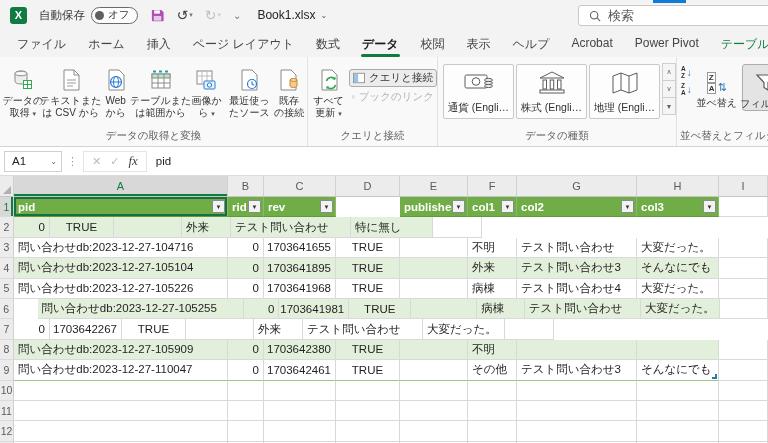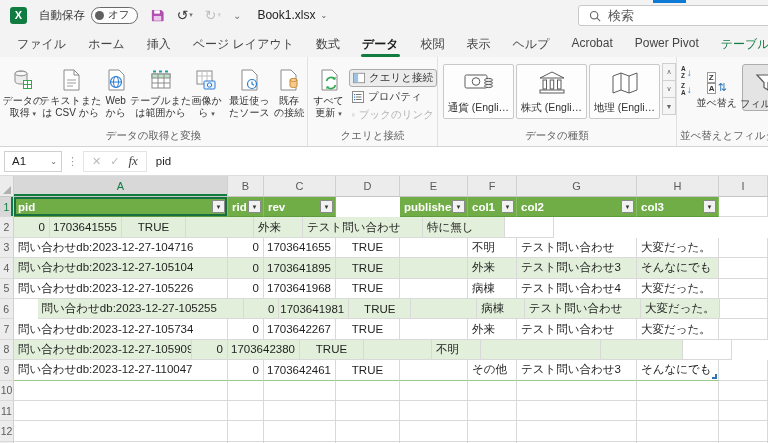--- a/index.html
+++ b/index.html
@@ -282,36 +282,20 @@
             <span>更新</span> <span class="dd">▾</span></div>
         </div>
         <div class="stack">
           <div class="small-btn toggled">
             <svg width="14" height="12" viewBox="0 0 14 12">
                 <rect x="0.5" y="0.5" width="13" height="11" fill="#fff" stroke="#8a8a8a"></rect>
                 <rect x="1" y="1" width="5" height="10" fill="#9cc3e5"></rect>
               </svg>
             <span>クエリと接続</span>
           </div>
-          <div class="small-btn">
-            <svg width="12" height="12" viewBox="0 0 12 12">
-                <rect x="0.5" y="0.5" width="11" height="11" fill="#fff" stroke="#8a8a8a"></rect>
-                <g stroke="#777">
-                  <line x1="4" y1="3.5" x2="9.5" y2="3.5"></line>
-                  <line x1="4" y1="6" x2="9.5" y2="6"></line>
-                  <line x1="4" y1="8.5" x2="9.5" y2="8.5"></line>
-                </g>
-                <g fill="#2b7cd3">
-                  <rect x="2" y="3" width="1.2" height="1.2"></rect>
-                  <rect x="2" y="5.5" width="1.2" height="1.2"></rect>
-                  <rect x="2" y="8" width="1.2" height="1.2"></rect>
-                </g>
-              </svg>
-            <span>プロパティ</span>
-          </div>
           <div class="small-btn disabled">
             <svg width="12" height="12" viewBox="0 0 12 12">
                 <rect x="0.5" y="0.5" width="11" height="11" fill="#f3f3f3" stroke="#c4c4c4"></rect>
                 <path d="M3 8l6-4" stroke="#c4c4c4"></path>
                 <circle cx="3.5" cy="8" r="1.8" fill="none" stroke="#c4c4c4"></circle>
                 <circle cx="8.5" cy="4" r="1.8" fill="none" stroke="#c4c4c4"></circle>
               </svg>
             <span>ブックのリンク</span>
           </div>
         </div>
@@ -486,21 +470,20 @@
             <span>col3</span>
             <div class="filter-btn">
               <span>▼</span>
             </div>
           </div>
           <div class="cell" style="width: 49px;"></div>
         </div>
         <div class="grid-row">
           <div class="row-h">2</div>
           <div class="cell ar banded" style="width: 36px;">0</div>
-          <div class="cell ar banded" style="width: 72px;">1703641555</div>
           <div class="cell ac banded" style="width: 64px;">TRUE</div>
           <div class="cell banded" style="width: 68px;"></div>
           <div class="cell banded" style="width: 49px;">外来</div>
           <div class="cell banded" style="width: 120px;">テスト問い合わせ</div>
           <div class="cell banded" style="width: 82px;">特に無し</div>
           <div class="cell" style="width: 49px;"></div>
         </div>
         <div class="grid-row">
           <div class="row-h">3</div>
           <div class="cell" style="width: 214px;">問い合わせdb:2023-12-27-104716</div>
@@ -544,33 +527,32 @@
           <div class="cell ar banded" style="width: 72px;">1703641981</div>
           <div class="cell ac banded" style="width: 64px;">TRUE</div>
           <div class="cell banded" style="width: 68px;"></div>
           <div class="cell banded" style="width: 49px;">病棟</div>
           <div class="cell banded" style="width: 120px;">テスト問い合わせ</div>
           <div class="cell banded" style="width: 82px;">大変だった。</div>
           <div class="cell" style="width: 49px;"></div>
         </div>
         <div class="grid-row">
           <div class="row-h">7</div>
-          <div class="cell" style="width: 214px;">問い合わせdb:2023-12-27-105734</div>
           <div class="cell ar" style="width: 36px;">0</div>
           <div class="cell ar" style="width: 72px;">1703642267</div>
           <div class="cell ac" style="width: 64px;">TRUE</div>
           <div class="cell" style="width: 68px;"></div>
           <div class="cell" style="width: 49px;">外来</div>
           <div class="cell" style="width: 120px;">テスト問い合わせ</div>
           <div class="cell" style="width: 82px;">大変だった。</div>
           <div class="cell" style="width: 49px;"></div>
         </div>
         <div class="grid-row">
           <div class="row-h">8</div>
-          <div class="cell banded" style="width: 178px;">問い合わせdb:2023-12-27-105909</div>
+          <div class="cell banded" style="width: 214px;">問い合わせdb:2023-12-27-105909</div>
           <div class="cell ar banded" style="width: 36px;">0</div>
           <div class="cell ar banded" style="width: 72px;">1703642380</div>
           <div class="cell ac banded" style="width: 64px;">TRUE</div>
           <div class="cell banded" style="width: 68px;"></div>
           <div class="cell banded" style="width: 49px;">不明</div>
           <div class="cell banded" style="width: 120px;"></div>
           <div class="cell banded" style="width: 82px;"></div>
           <div class="cell" style="width: 49px;"></div>
         </div>
         <div class="grid-row">

